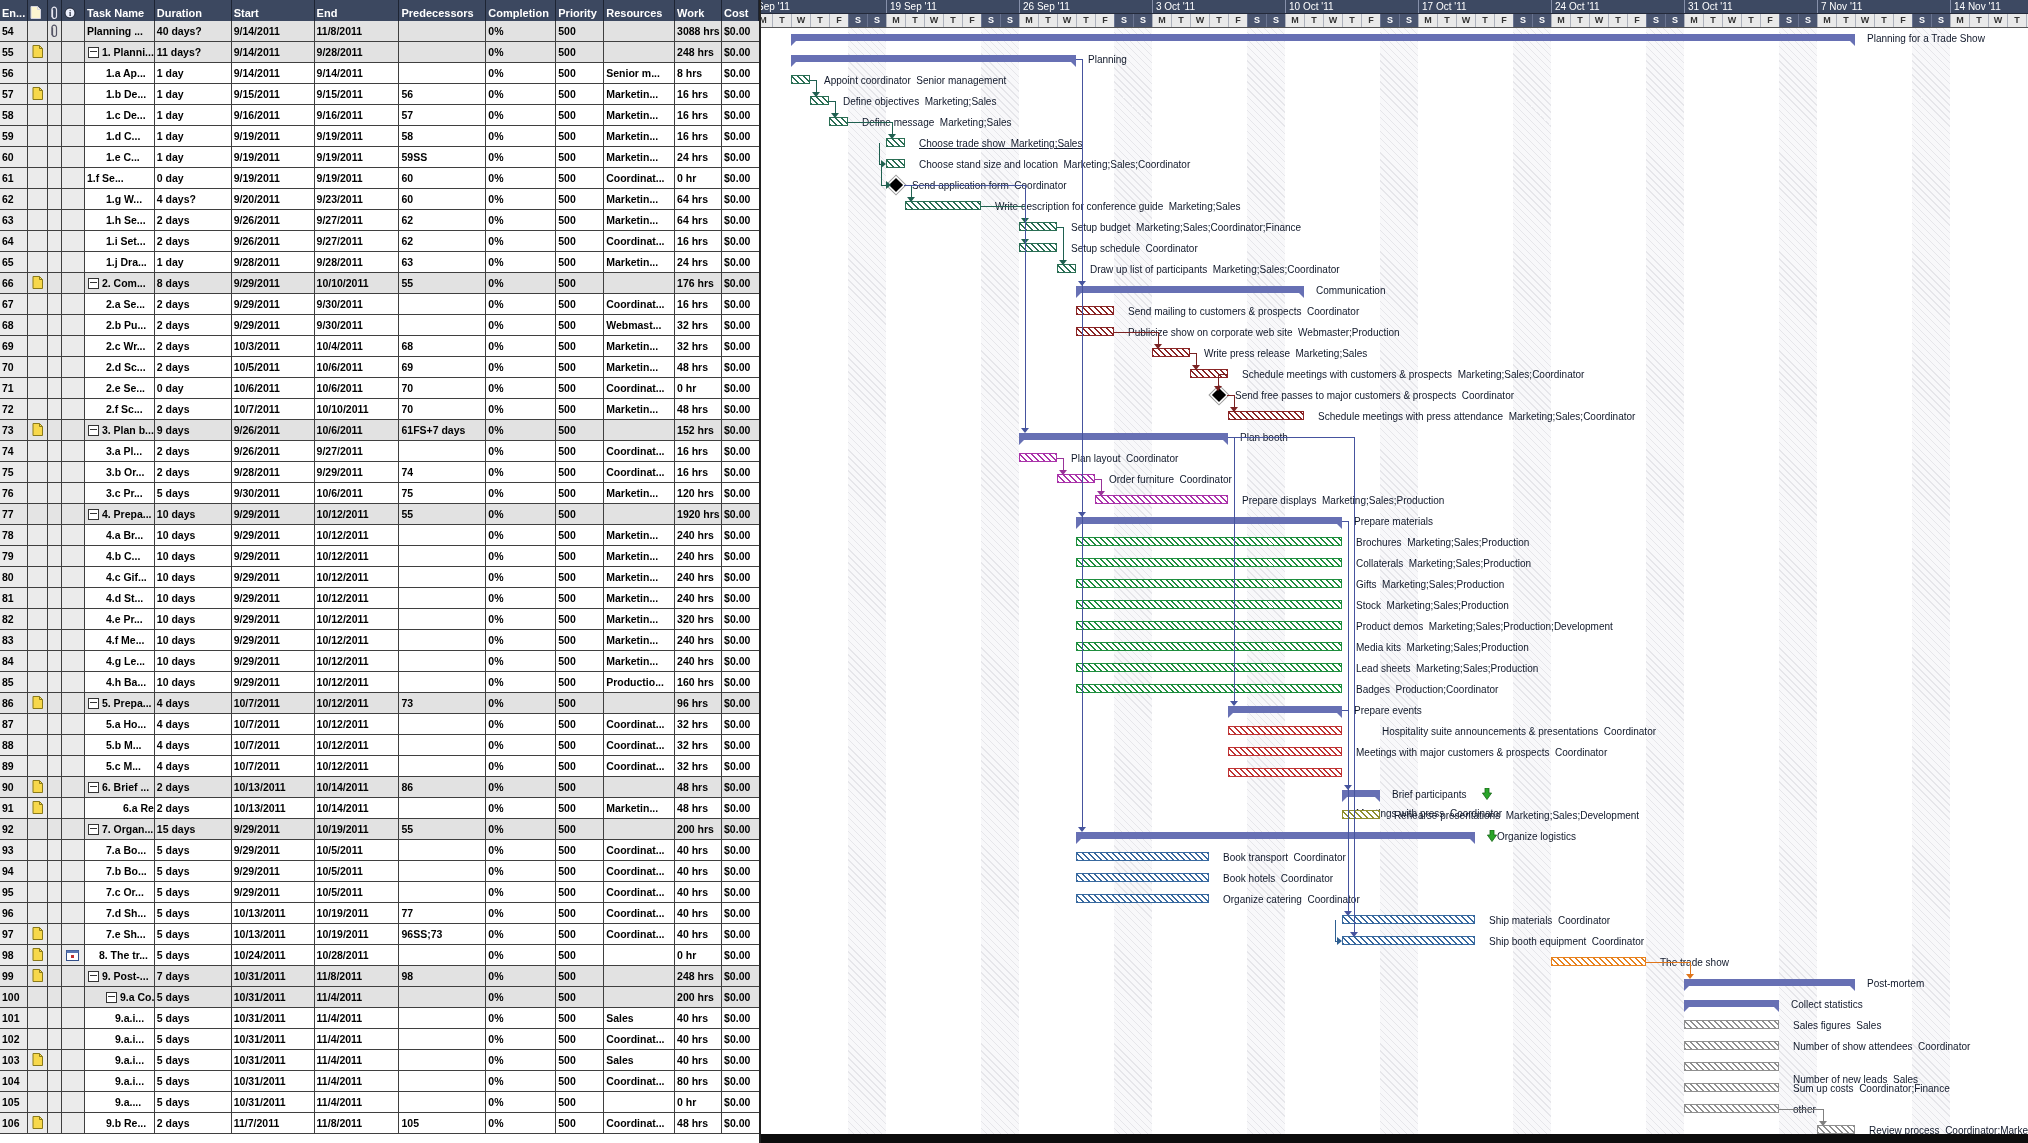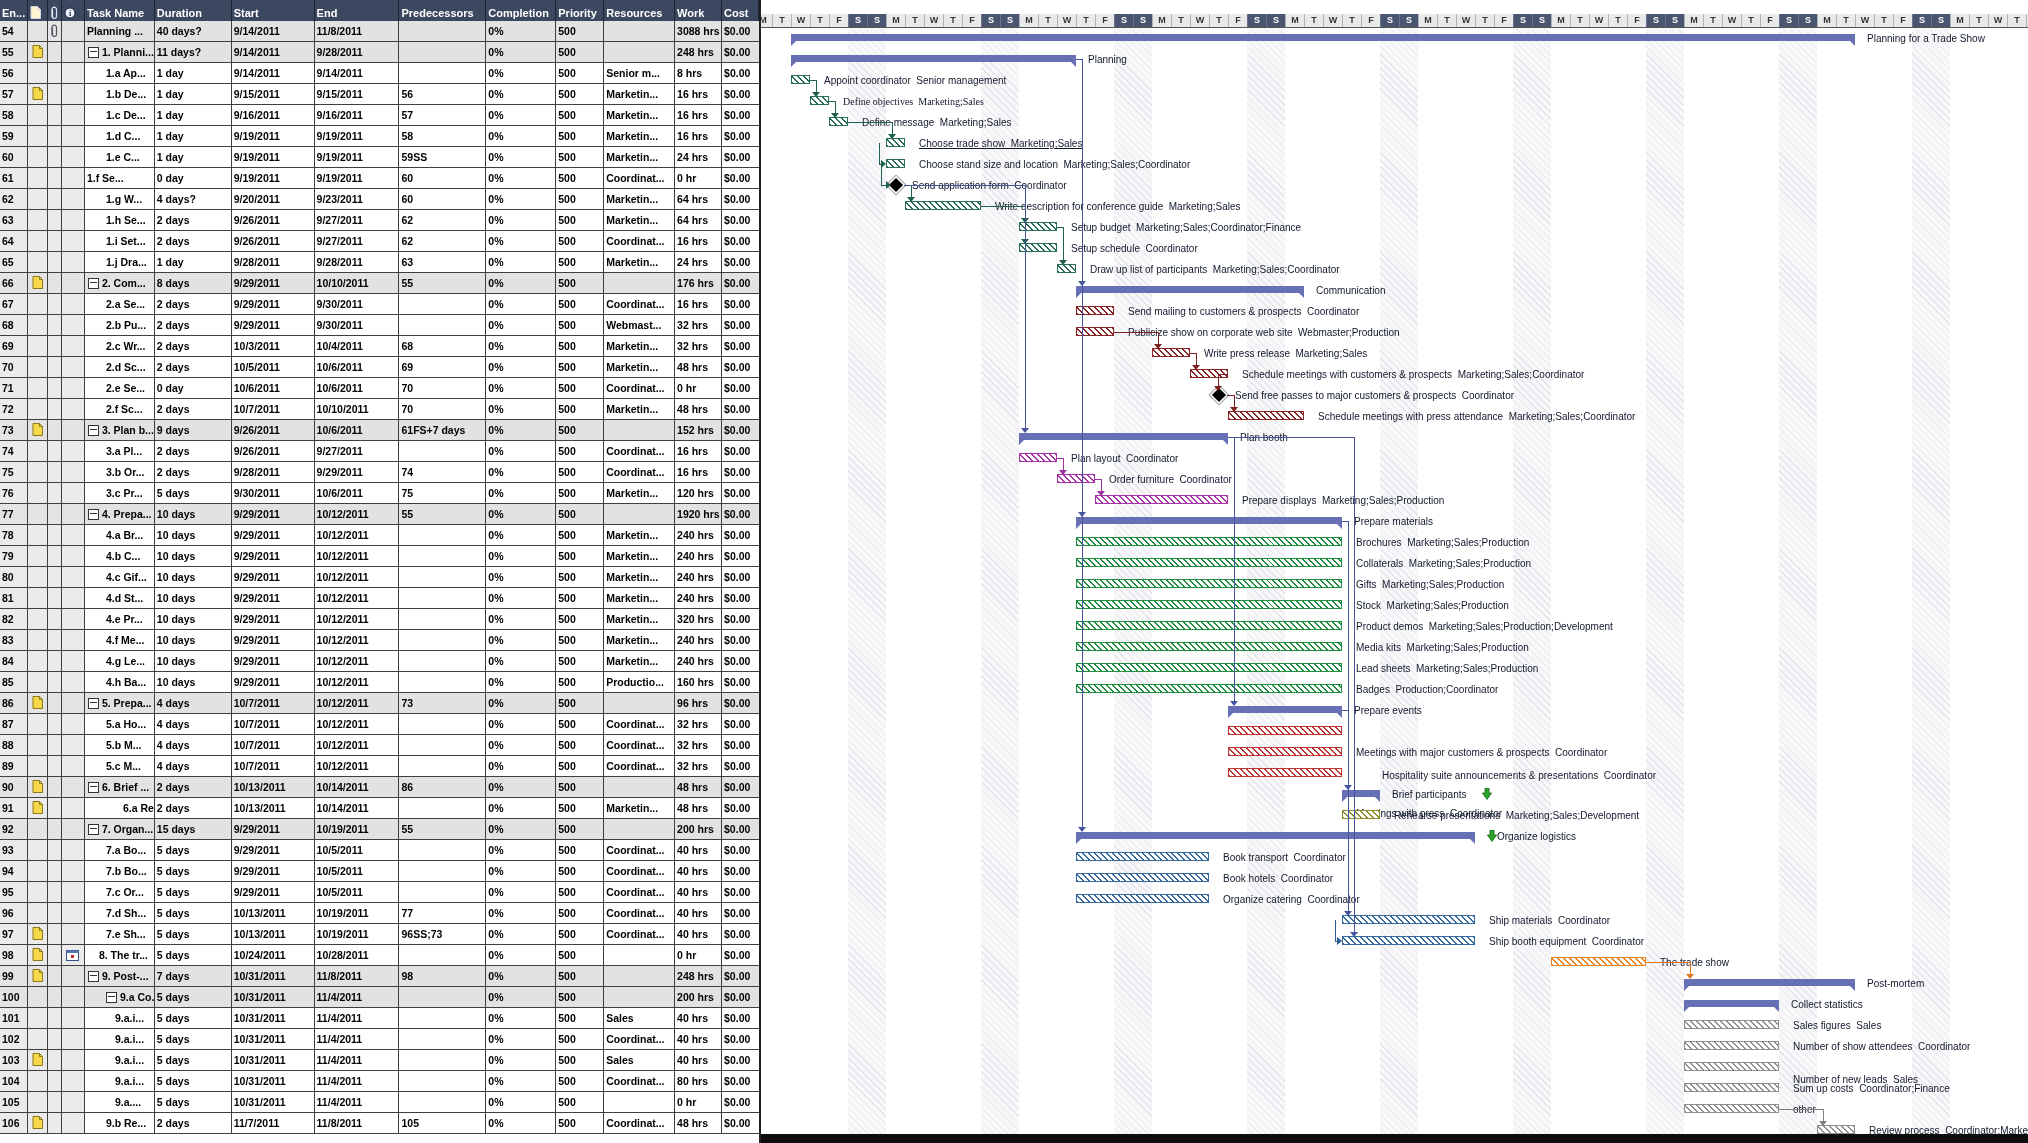--- a/index.html
+++ b/index.html
@@ -963,20 +963,32 @@
         <div class="cell w-end">11/8/2011</div>
         <div class="cell w-pred">105</div>
         <div class="cell w-comp">0%</div>
         <div class="cell w-prio">500</div>
         <div class="cell w-res">Coordinat...</div>
         <div class="cell w-work">48 hrs</div>
         <div class="cell w-cost">$0.00</div>
       </div>
     </div>
   <div id="gantt-pane">
+    <div id="g-weekrow">
+        <div class="wk" style="left: -8px; width: 133px;">Sep '11</div>
+        <div class="wk" style="left: 125px; width: 133px;">19 Sep '11</div>
+        <div class="wk" style="left: 258px; width: 133px;">26 Sep '11</div>
+        <div class="wk" style="left: 391px; width: 133px;">3 Oct '11</div>
+        <div class="wk" style="left: 524px; width: 133px;">10 Oct '11</div>
+        <div class="wk" style="left: 657px; width: 133px;">17 Oct '11</div>
+        <div class="wk" style="left: 790px; width: 133px;">24 Oct '11</div>
+        <div class="wk" style="left: 923px; width: 133px;">31 Oct '11</div>
+        <div class="wk" style="left: 1056px; width: 133px;">7 Nov '11</div>
+        <div class="wk" style="left: 1189px; width: 133px;">14 Nov '11</div>
+      </div>
     <div id="g-dayrow">
         <div class="dy" style="left: -8px;">M</div>
         <div class="dy" style="left: 11px;">T</div>
         <div class="dy" style="left: 30px;">W</div>
         <div class="dy" style="left: 49px;">T</div>
         <div class="dy" style="left: 68px;">F</div>
         <div class="dy we" style="left: 87px;">S</div>
         <div class="dy we" style="left: 106px;">S</div>
         <div class="dy" style="left: 125px;">M</div>
         <div class="dy" style="left: 144px;">T</div>
@@ -1056,21 +1068,21 @@
         </div>
         <div class="glabel" style="left: 1106px; top: 4px;">Planning for a Trade Show</div>
         <div class="gsum" style="left: 30px; width: 285px; top: 27px; background: rgb(103, 112, 180);">
           <div class="cap l" style="border-top-color: rgb(103, 112, 180);"></div>
           <div class="cap r" style="border-top-color: rgb(103, 112, 180);"></div>
         </div>
         <div class="glabel" style="left: 327px; top: 25px;">Planning</div>
         <div class="gbar" style="left: 30px; width: 19px; top: 47px; border-color: rgb(42, 110, 84); background: repeating-linear-gradient(45deg, rgb(42, 110, 84) 0px, rgb(42, 110, 84) 1.4px, rgb(255, 255, 255) 1.4px, rgb(255, 255, 255) 4.2px);"></div>
         <div class="glabel" style="left: 63px; top: 46px;">Appoint coordinator  Senior management</div>
         <div class="gbar" style="left: 49px; width: 19px; top: 68px; border-color: rgb(42, 110, 84); background: repeating-linear-gradient(45deg, rgb(42, 110, 84) 0px, rgb(42, 110, 84) 1.4px, rgb(255, 255, 255) 1.4px, rgb(255, 255, 255) 4.2px);"></div>
-        <div class="glabel" style="left: 82px; top: 67px; font-family: Liberation Serif, serif;">Define objectives  Marketing;Sales</div>
+        <div class="glabel" style="left: 82px; top: 67px;">Define objectives  Marketing;Sales</div>
         <div class="gbar" style="left: 68px; width: 19px; top: 89px; border-color: rgb(42, 110, 84); background: repeating-linear-gradient(45deg, rgb(42, 110, 84) 0px, rgb(42, 110, 84) 1.4px, rgb(255, 255, 255) 1.4px, rgb(255, 255, 255) 4.2px);"></div>
         <div class="glabel" style="left: 101px; top: 88px;">Define message  Marketing;Sales</div>
         <div class="gbar" style="left: 125px; width: 19px; top: 110px; border-color: rgb(42, 110, 84); background: repeating-linear-gradient(45deg, rgb(42, 110, 84) 0px, rgb(42, 110, 84) 1.4px, rgb(255, 255, 255) 1.4px, rgb(255, 255, 255) 4.2px);"></div>
         <div class="glabel" style="left: 158px; top: 109px; text-decoration: underline;">Choose trade show  Marketing;Sales</div>
         <div class="gbar" style="left: 125px; width: 19px; top: 131px; border-color: rgb(42, 110, 84); background: repeating-linear-gradient(45deg, rgb(42, 110, 84) 0px, rgb(42, 110, 84) 1.4px, rgb(255, 255, 255) 1.4px, rgb(255, 255, 255) 4.2px);"></div>
         <div class="glabel" style="left: 158px; top: 130px;">Choose stand size and location  Marketing;Sales;Coordinator</div>
         <div class="gmile" style="left: 130px; top: 152px;"></div>
         <div class="glabel" style="left: 151px; top: 151px;">Send application form  Coordinator</div>
         <div class="gbar" style="left: 144px; width: 76px; top: 173px; border-color: rgb(42, 110, 84); background: repeating-linear-gradient(45deg, rgb(42, 110, 84) 0px, rgb(42, 110, 84) 1.4px, rgb(255, 255, 255) 1.4px, rgb(255, 255, 255) 4.2px);"></div>
         <div class="glabel" style="left: 234px; top: 172px;">Write description for conference guide  Marketing;Sales</div>
@@ -1128,21 +1140,21 @@
         <div class="gbar" style="left: 315px; width: 266px; top: 635px; border-color: rgb(30, 142, 62); background: repeating-linear-gradient(45deg, rgb(30, 142, 62) 0px, rgb(30, 142, 62) 1.4px, rgb(255, 255, 255) 1.4px, rgb(255, 255, 255) 4.2px);"></div>
         <div class="glabel" style="left: 595px; top: 634px;">Lead sheets  Marketing;Sales;Production</div>
         <div class="gbar" style="left: 315px; width: 266px; top: 656px; border-color: rgb(30, 142, 62); background: repeating-linear-gradient(45deg, rgb(30, 142, 62) 0px, rgb(30, 142, 62) 1.4px, rgb(255, 255, 255) 1.4px, rgb(255, 255, 255) 4.2px);"></div>
         <div class="glabel" style="left: 595px; top: 655px;">Badges  Production;Coordinator</div>
         <div class="gsum" style="left: 467px; width: 114px; top: 678px; background: rgb(103, 112, 180);">
           <div class="cap l" style="border-top-color: rgb(103, 112, 180);"></div>
           <div class="cap r" style="border-top-color: rgb(103, 112, 180);"></div>
         </div>
         <div class="glabel" style="left: 593px; top: 676px;">Prepare events</div>
         <div class="gbar" style="left: 467px; width: 114px; top: 698px; border-color: rgb(192, 52, 52); background: repeating-linear-gradient(45deg, rgb(192, 52, 52) 0px, rgb(192, 52, 52) 1.4px, rgb(255, 255, 255) 1.4px, rgb(255, 255, 255) 4.2px);"></div>
-        <div class="glabel" style="left: 621px; top: 697px; margin-top: 44px;">Hospitality suite announcements &amp; presentations  Coordinator</div>
+        <div class="glabel" style="left: 621px; top: 697px;">Hospitality suite announcements &amp; presentations  Coordinator</div>
         <div class="gbar" style="left: 467px; width: 114px; top: 719px; border-color: rgb(192, 52, 52); background: repeating-linear-gradient(45deg, rgb(192, 52, 52) 0px, rgb(192, 52, 52) 1.4px, rgb(255, 255, 255) 1.4px, rgb(255, 255, 255) 4.2px);"></div>
         <div class="glabel" style="left: 595px; top: 718px;">Meetings with major customers &amp; prospects  Coordinator</div>
         <div class="gbar" style="left: 467px; width: 114px; top: 740px; border-color: rgb(192, 52, 52); background: repeating-linear-gradient(45deg, rgb(192, 52, 52) 0px, rgb(192, 52, 52) 1.4px, rgb(255, 255, 255) 1.4px, rgb(255, 255, 255) 4.2px);"></div>
         <div class="glabel" style="left: 595px; top: 739px; margin-top: 40px;">Meetings with press  Coordinator</div>
         <div class="gsum" style="left: 581px; width: 38px; top: 762px; background: rgb(103, 112, 180);">
           <div class="cap l" style="border-top-color: rgb(103, 112, 180);"></div>
           <div class="cap r" style="border-top-color: rgb(103, 112, 180);"></div>
         </div>
         <div class="glabel" style="left: 631px; top: 760px;">Brief participants<span style="margin-left:16px"><svg class="garrow" width="10" height="12" viewBox="0 0 10 12">
               <path d="M3 0 h4 v5 h2.6 L5 11.5 .4 5 H3 Z" fill="#2aa52a" stroke="#176617" stroke-width=".8"></path>

